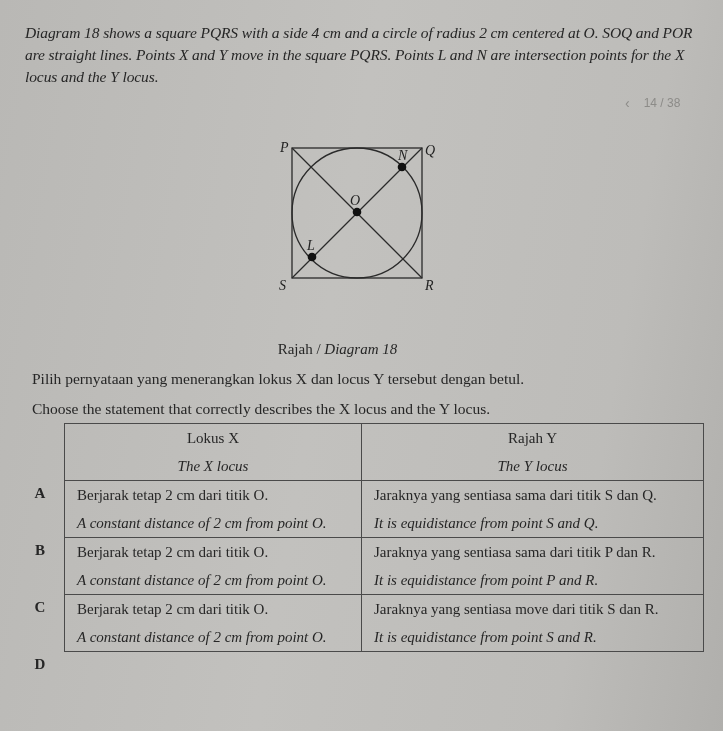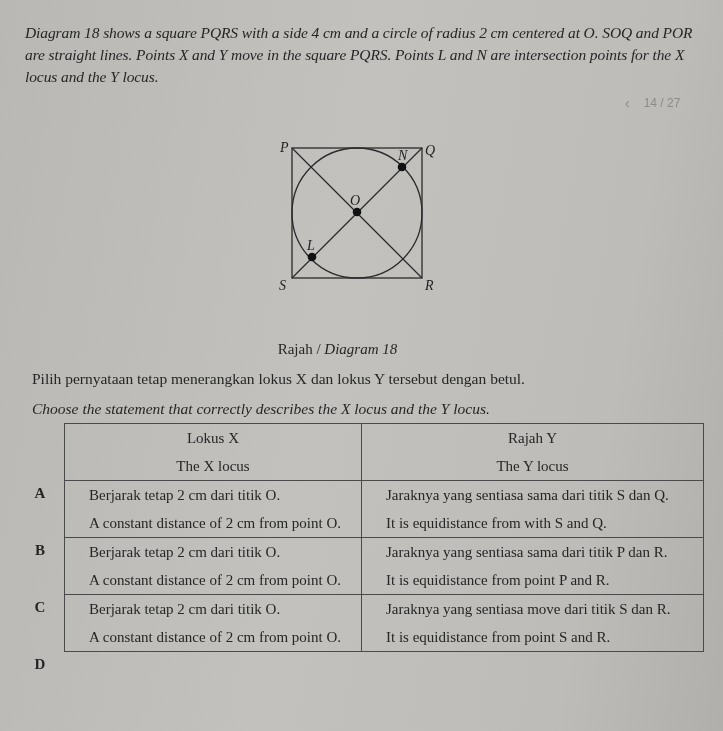--- a/index.html
+++ b/index.html
@@ -17,46 +17,46 @@
   }
   .pager {
     left: 625px; top: 95px; font-family: "Liberation Sans", "DejaVu Sans", sans-serif;
     font-size: 12px; color: #8c8b88; display: flex; align-items: center; gap: 14px;
   }
   .pager .chev { font-size: 14px; cursor: pointer; }
   .diagram { left: 260px; top: 130px; width: 190px; height: 170px; }
   .caption { left: 0; top: 341px; width: 675px; text-align: center; font-size: 15px; }
   .caption i { font-style: italic; }
   .q-malay { left: 32px; top: 370px; font-size: 15.5px; }
-  .q-eng { left: 32px; top: 400px; font-size: 15.5px; font-style: italic; }
+  .q-eng { left: 32px; top: 400px; font-size: 15.5px; }
   table.opts {
     position: absolute; left: 64px; top: 423px; width: 640px;
     border-collapse: collapse; font-size: 15px;
   }
   table.opts td, table.opts th {
     border: 1px solid #4a4a4a; padding: 0; font-weight: normal;
   }
   table.opts th { height: 55px; text-align: center; vertical-align: middle; }
-  table.opts td { height: 56px; vertical-align: middle; padding-left: 24px; }
+  table.opts td { height: 56px; vertical-align: middle; padding-left: 12px; }
   table.opts col.c1 { width: 297px; }
   .line { display: block; line-height: 28px; }
-  .it { }
+  .it { font-style: italic; }
   .opt-letter {
     position: absolute; left: 30px; font-weight: bold; font-size: 15px;
     width: 20px; text-align: center;
   }
 </style>
 </head>
 <body>
 
 <div class="abs intro">Diagram 18 shows a square PQRS with a side 4 cm and a circle of radius 2 cm centered at O. SOQ and POR are straight lines. Points X and Y move in the square PQRS. Points L and N are intersection points for the X locus and the Y locus.</div>
 
 <div class="abs pager">
   <span class="chev">‹</span>
-  <span>14 / 27</span>
+  <span>14 / 38</span>
 </div>
 
 <svg class="abs diagram" viewBox="260 130 190 170" width="190" height="170">
   <g stroke="#2a2a2a" stroke-width="1.3" fill="none">
     <rect x="292" y="148" width="130" height="130"></rect>
     <circle cx="357" cy="213" r="65"></circle>
     <line x1="292" y1="148" x2="422" y2="278"></line>
     <line x1="292" y1="278" x2="422" y2="148"></line>
   </g>
   <g fill="#111">
@@ -72,21 +72,21 @@
     <text x="350" y="205">O</text>
     <text x="307" y="250">L</text>
     <text x="398" y="160">N</text>
   </g>
 </svg>
 
 <div class="abs caption">
   <span>Rajah / </span><i>Diagram 18</i>
 </div>
 
-<div class="abs q-malay">Pilih pernyataan tetap menerangkan lokus X dan lokus Y tersebut dengan betul.</div>
+<div class="abs q-malay">Pilih pernyataan yang menerangkan lokus X dan locus Y tersebut dengan betul.</div>
 <div class="abs q-eng">Choose the statement that correctly describes the X locus and the Y locus.</div>
 
 <div class="opt-letter" style="top:485px">A</div>
 <div class="opt-letter" style="top:542px">B</div>
 <div class="opt-letter" style="top:599px">C</div>
 <div class="opt-letter" style="top:656px">D</div>
 
 <table class="opts">
   <colgroup>
       <col class="c1">
@@ -103,21 +103,21 @@
       <span class="line it">The Y locus</span>
     </th>
   </tr>
   <tr>
     <td>
       <span class="line">Berjarak tetap 2 cm dari titik O.</span>
       <span class="line it">A constant distance of 2 cm from point O.</span>
     </td>
     <td>
       <span class="line">Jaraknya yang sentiasa sama dari titik S dan Q.</span>
-      <span class="line it">It is equidistance from with S and Q.</span>
+      <span class="line it">It is equidistance from point S and Q.</span>
     </td>
   </tr>
   <tr>
     <td>
       <span class="line">Berjarak tetap 2 cm dari titik O.</span>
       <span class="line it">A constant distance of 2 cm from point O.</span>
     </td>
     <td>
       <span class="line">Jaraknya yang sentiasa sama dari titik P dan R.</span>
       <span class="line it">It is equidistance from point P and R.</span>

